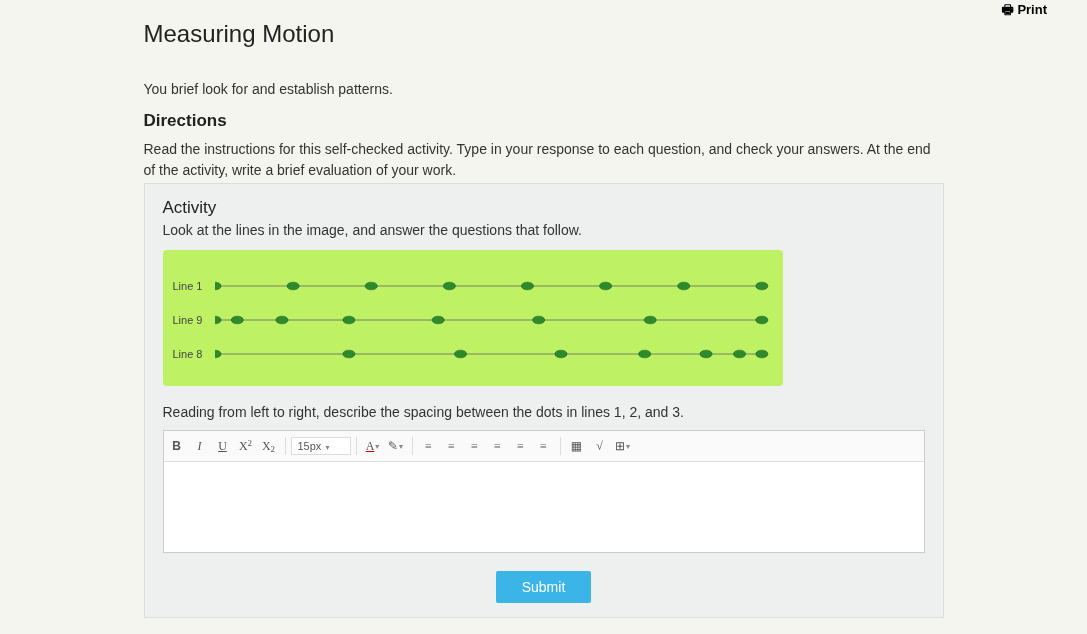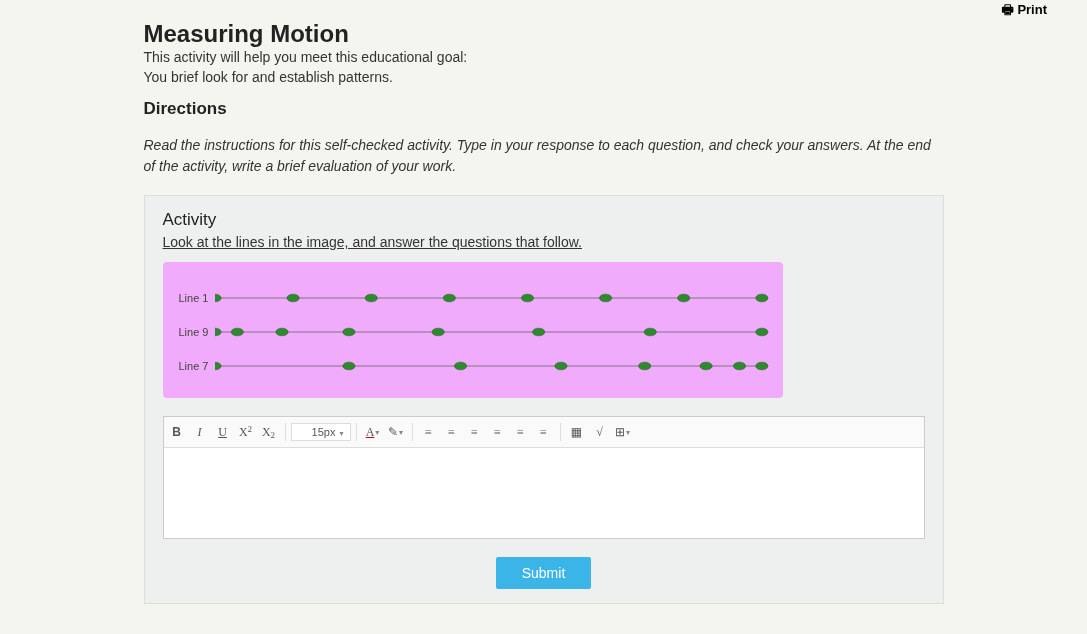--- a/index.html
+++ b/index.html
@@ -19,67 +19,64 @@
       top: 0;
       right: 40px;
       color: #000000;
       font-size: 13px;
       font-weight: bold;
       cursor: pointer;
     }
     .print-btn::before { content: "🖶 "; }
     h1.title {
       font-size: 24px;
-      font-weight: bold;
-      color: #222;
-      margin-bottom: 0;
+      font-weight: normal;
+      color: #222;
+      margin-bottom: 12px;
     }
     .goal-text {
       font-size: 14px;
       color: #333;
       line-height: 1.4;
       margin-bottom: 12px;
     }
     h2.directions {
       font-size: 17px;
       font-weight: bold;
       color: #222;
-      margin-bottom: 16px;
+      margin-bottom: 8px;
     }
     .directions-text {
       font-size: 14px;
       color: #333;
       line-height: 1.5;
-      margin-bottom: 18px;
-      font-style: italic;
+      margin-bottom: 2px;
     }
     .activity-box {
       background: #eef0ef;
       border: 1px solid #ddd;
       padding: 14px 18px;
     }
     h3.activity-heading {
       font-size: 17px;
       font-weight: normal;
       color: #222;
       margin-bottom: 4px;
     }
     .activity-instr {
       font-size: 14px;
       color: #333;
       margin-bottom: 12px;
-      text-decoration: underline;
     }
     .lines-area {
-      background: #f0abfc;
+      background: #bef264;
       border-radius: 4px;
       padding: 12px 10px 8px 10px;
       margin-bottom: 18px;
       max-width: 620px;
-      text-align: center;
     }
     .line-row {
       display: flex;
       align-items: center;
       margin: 14px 0;
       height: 20px;
     }
     .line-label {
       font-size: 11px;
       color: #444;
@@ -144,21 +141,20 @@
       background: #ddd;
       margin: 0 4px;
     }
     .tb-fontsize {
       font-size: 11px;
       padding: 2px 6px;
       border: 1px solid #ddd;
       min-width: 60px;
       cursor: pointer;
       background: #fff;
-      text-align: right;
     }
     .tb-dd { font-size: 8px; color: #888; margin-left: 1px; }
     .editor-body {
       min-height: 90px;
       padding: 8px;
       outline: none;
       background: #fff;
     }
     .space-used {
       font-size: 11px;
@@ -185,21 +181,21 @@
 <body>
 
 <div class="print-btn">
   <span>Print</span>
 </div>
 
 <div class="container">
 
   <h1 class="title">Measuring Motion</h1>
   <div class="goal-text">
-    <span>This activity will help you meet this educational goal:</span><br>
+    <br>
     <span>You brief look for and establish patterns.</span>
   </div>
 
   <h2 class="directions">Directions</h2>
   <p class="directions-text">Read the instructions for this self-checked activity. Type in your response to each question, and check your answers. At the end of the activity, write a brief evaluation of your work.</p>
 
   <div class="activity-box">
     <h3 class="activity-heading">Activity</h3>
     <p class="activity-instr">Look at the lines in the image, and answer the questions that follow.</p>
 
@@ -226,35 +222,36 @@
             <circle cx="4" cy="2" r="1.1" class="dot" vector-effect="non-scaling-stroke"></circle>
             <circle cx="12" cy="2" r="1.1" class="dot" vector-effect="non-scaling-stroke"></circle>
             <circle cx="24" cy="2" r="1.1" class="dot" vector-effect="non-scaling-stroke"></circle>
             <circle cx="40" cy="2" r="1.1" class="dot" vector-effect="non-scaling-stroke"></circle>
             <circle cx="58" cy="2" r="1.1" class="dot" vector-effect="non-scaling-stroke"></circle>
             <circle cx="78" cy="2" r="1.1" class="dot" vector-effect="non-scaling-stroke"></circle>
             <circle cx="98" cy="2" r="1.1" class="dot" vector-effect="non-scaling-stroke"></circle>
           </svg>
       </div>
       <div class="line-row">
-        <span class="line-label">Line 7</span>
+        <span class="line-label">Line 8</span>
         <svg class="line-svg" viewBox="0 0 100 4" preserveAspectRatio="none">
             <line x1="0" x2="98" y1="2" y2="2" class="connector" vector-effect="non-scaling-stroke"></line>
             <circle cx="0" cy="2" r="1.1" class="dot" vector-effect="non-scaling-stroke"></circle>
             <circle cx="24" cy="2" r="1.1" class="dot" vector-effect="non-scaling-stroke"></circle>
             <circle cx="44" cy="2" r="1.1" class="dot" vector-effect="non-scaling-stroke"></circle>
             <circle cx="62" cy="2" r="1.1" class="dot" vector-effect="non-scaling-stroke"></circle>
             <circle cx="77" cy="2" r="1.1" class="dot" vector-effect="non-scaling-stroke"></circle>
             <circle cx="88" cy="2" r="1.1" class="dot" vector-effect="non-scaling-stroke"></circle>
             <circle cx="94" cy="2" r="1.1" class="dot" vector-effect="non-scaling-stroke"></circle>
             <circle cx="98" cy="2" r="1.1" class="dot" vector-effect="non-scaling-stroke"></circle>
           </svg>
       </div>
     </div>
 
+    <p class="part-question">Reading from left to right, describe the spacing between the dots in lines 1, 2, and 3.</p>
 
     <div class="editor-wrap">
       <div class="toolbar">
         <span class="tb-btn tb-bold">B</span>
         <span class="tb-btn tb-italic">I</span>
         <span class="tb-btn tb-underline">U</span>
         <span class="tb-btn">
             <span>X</span>
             <span class="sup">2</span>
           </span>

